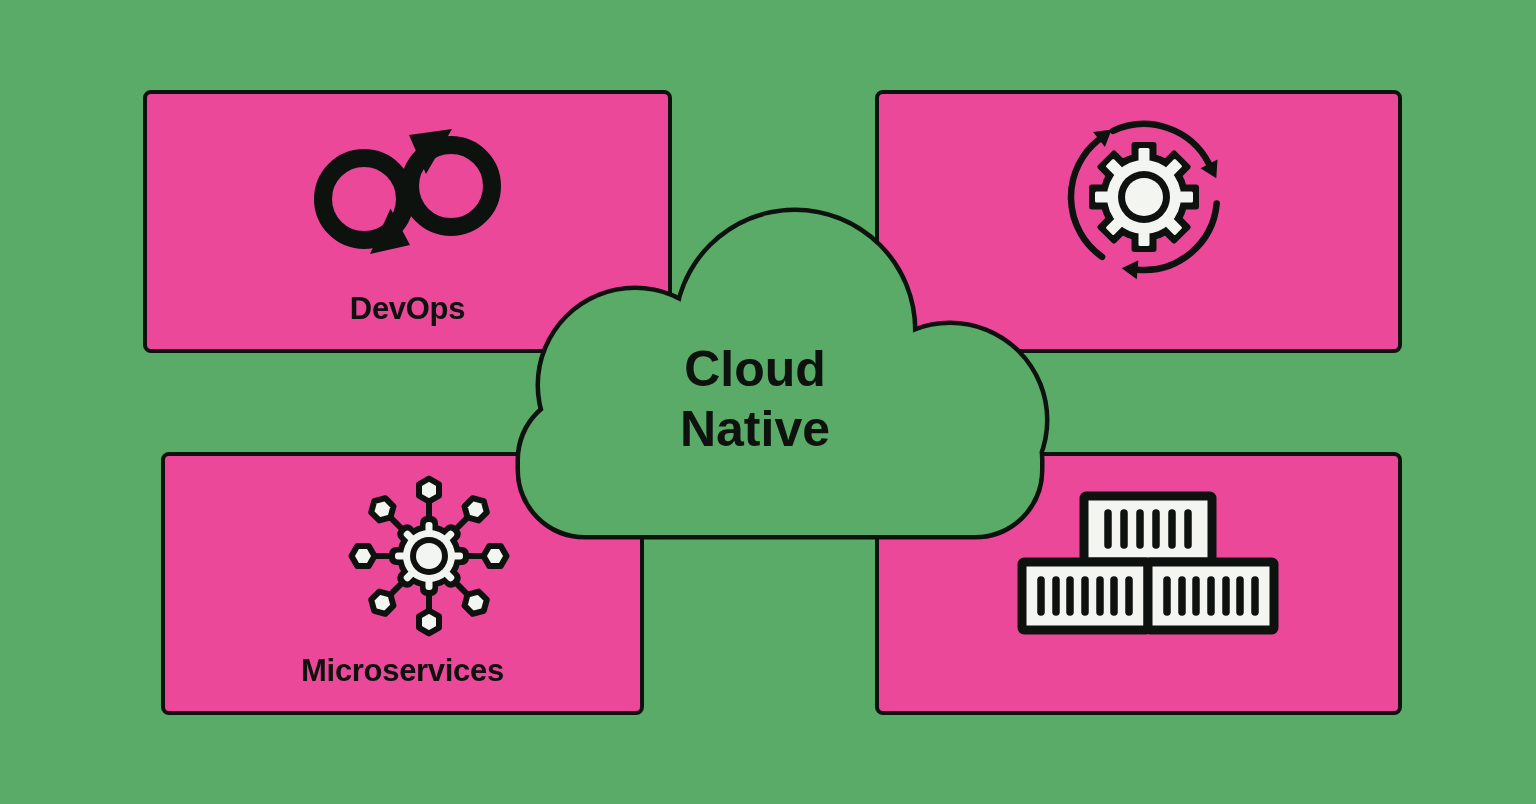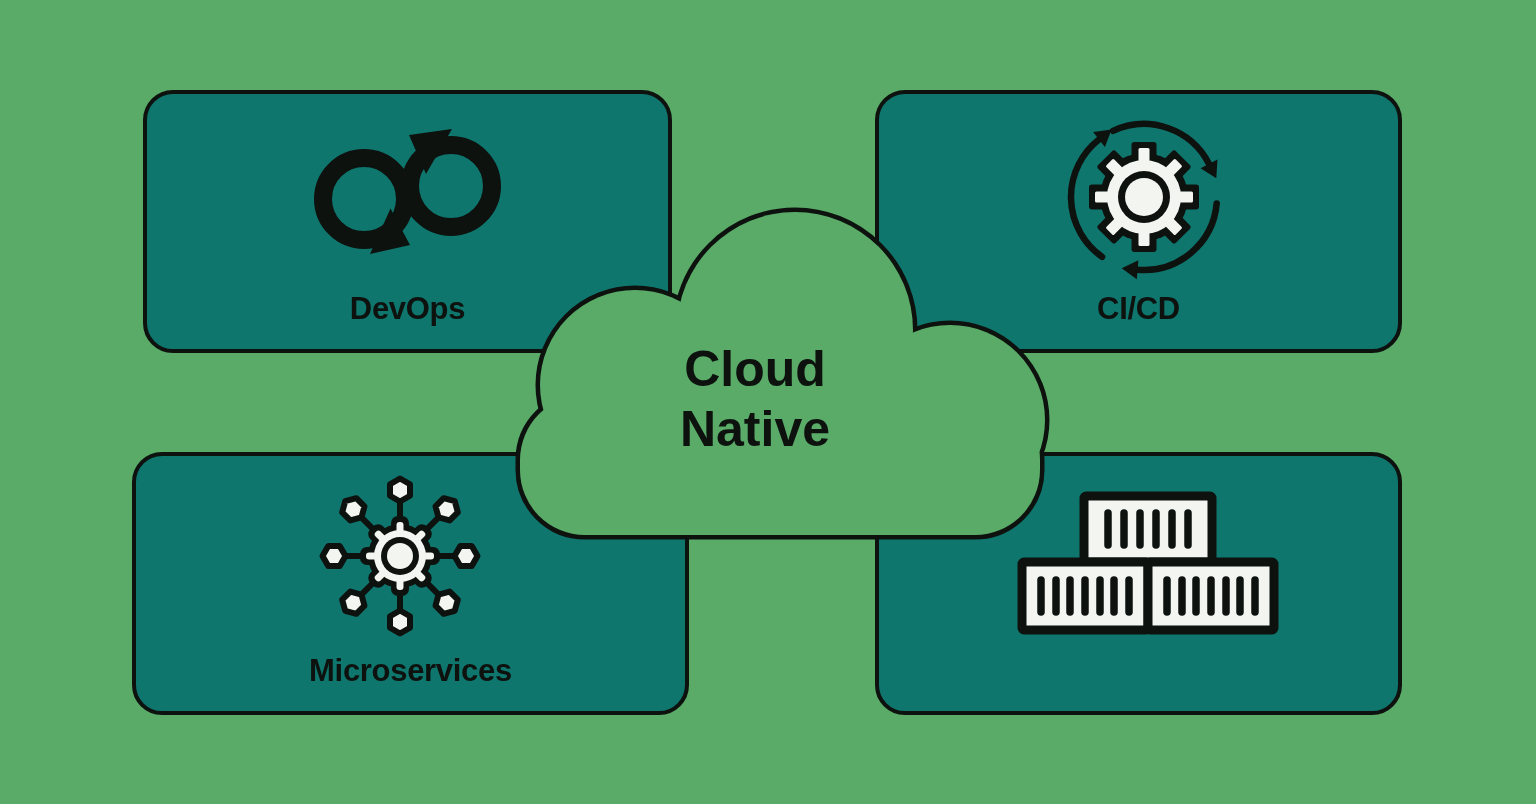--- a/index.html
+++ b/index.html
@@ -4,29 +4,29 @@
 <style>
   html,body { margin:0; padding:0; }
   body {
     width:1536px; height:804px;
     background:#5aab68;
     font-family:"Liberation Sans", sans-serif;
     position:relative; overflow:hidden;
   }
   .card {
     position:absolute;
-    background:#0f766e;
+    background:#ec4899;
     border:4px solid #0d120f;
-    border-radius:30px;
+    border-radius:8px;
     box-sizing:border-box;
     z-index:1;
   }
   .card-devops       { left:143px; top:90px;  width:529px; height:263px; }
   .card-cicd         { left:875px; top:90px;  width:527px; height:263px; }
-  .card-microservices{ left:132px; top:452px; width:557px; height:263px; }
+  .card-microservices{ left:161px; top:452px; width:483px; height:263px; }
   .card-containers   { left:875px; top:452px; width:527px; height:263px; }
   .card-label {
     position:absolute; left:0; right:0; bottom:22px;
     text-align:center;
     font-size:31px; font-weight:700; color:#0d120f;
     letter-spacing:-0.3px;
   }
   .icon-svg { position:absolute; }
   .devops-icon       { left:162px; top:20px; }
   .cicd-icon         { left:177px; top:15px; }
@@ -92,21 +92,20 @@
             <rect x="-5.5" y="-49" width="11" height="16" rx="1.5" transform="rotate(180)"></rect>
             <rect x="-5.5" y="-49" width="11" height="16" rx="1.5" transform="rotate(225)"></rect>
             <rect x="-5.5" y="-49" width="11" height="16" rx="1.5" transform="rotate(270)"></rect>
             <rect x="-5.5" y="-49" width="11" height="16" rx="1.5" transform="rotate(315)"></rect>
           </g>
           <circle r="26" class="ink-fill"></circle>
           <circle r="19" class="card-fill"></circle>
         </g>
       </g>
     </svg>
-    <div class="card-label">CI/CD</div>
   </div>
 
   <div class="card card-microservices">
     <svg class="icon-svg microservices-icon" width="164" height="164" viewBox="0 0 164 164">
       <g transform="translate(82,82)">
 
         <g>
           <g>
             <line x1="0" y1="-38" x2="0" y2="-56" class="ink-stroke" stroke-width="6"></line>
             <polygon points="0,-77.5 10,-71.75 10,-60.25 0,-54.5 -10,-60.25 -10,-71.75" class="card-fill" stroke="#0d120f" stroke-width="6" stroke-linejoin="round"></polygon>

